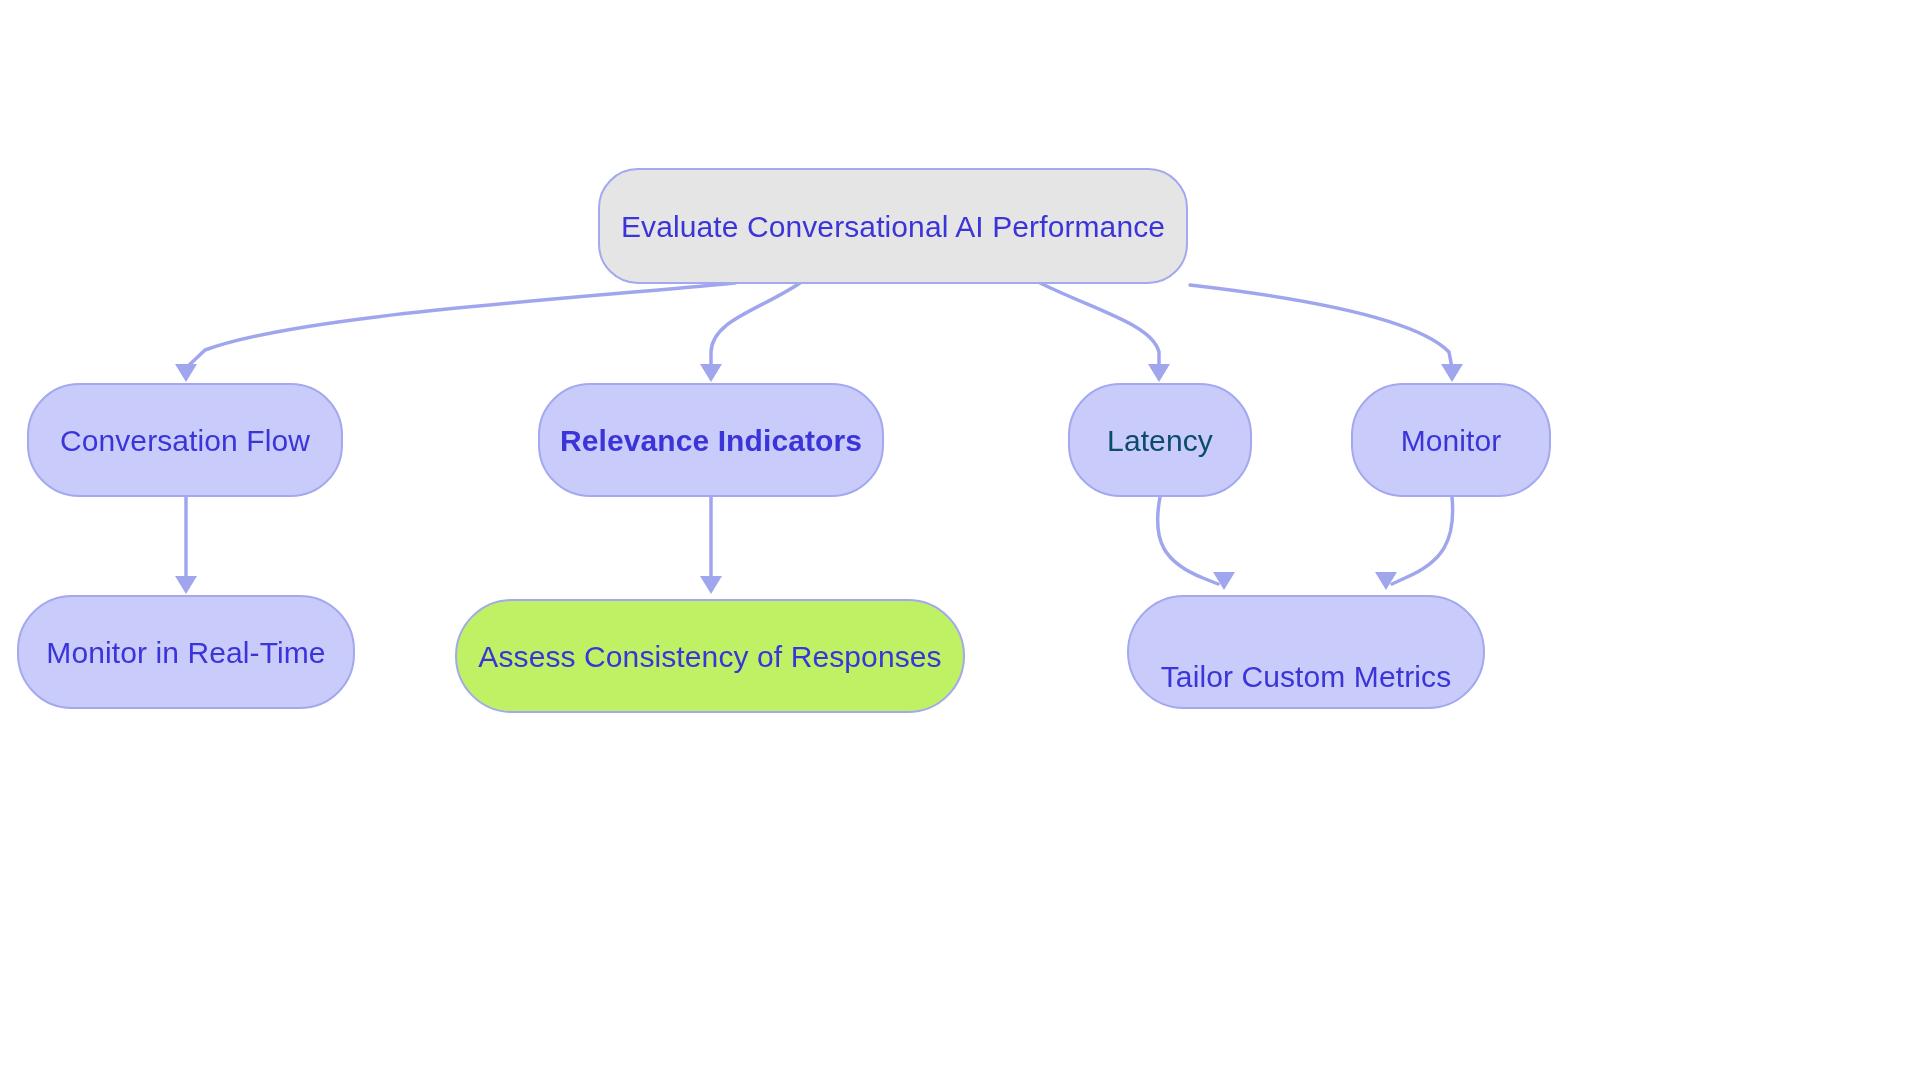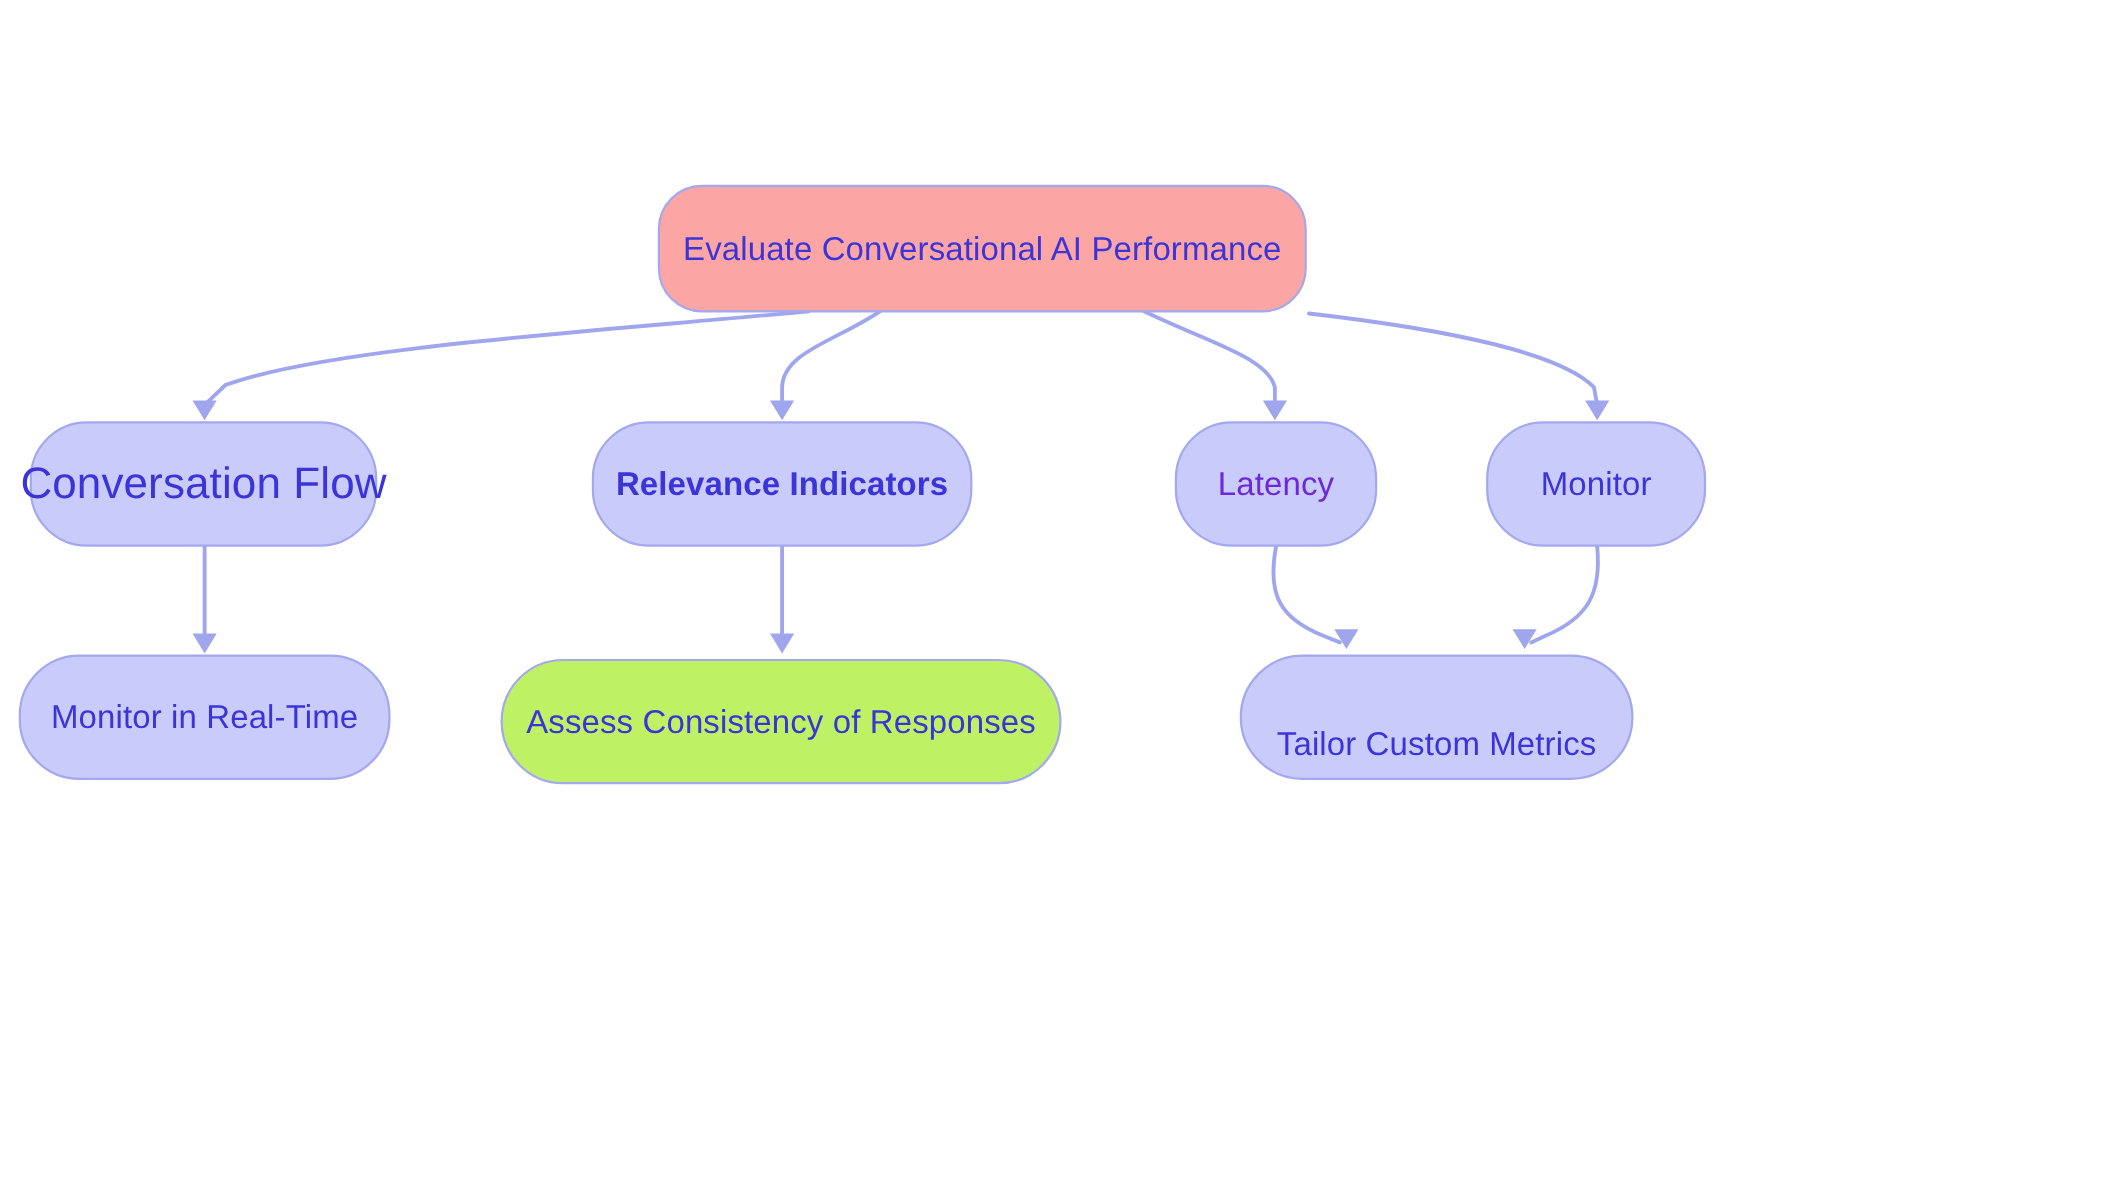--- a/index.html
+++ b/index.html
@@ -82,30 +82,30 @@
         <path d="M 1160,497 C 1152,540 1163,562 1203,578 L 1218,584" fill="none" stroke="#a0a6ee" stroke-width="3.5" stroke-linecap="round"></path>
         <path d="M 1224 590 L 1213 572 L 1235 572 Z" fill="#a0a6ee"></path>
       </g>
       <g>
         <path d="M 1452,497 C 1456,540 1443,562 1405,578 L 1392,584" fill="none" stroke="#a0a6ee" stroke-width="3.5" stroke-linecap="round"></path>
         <path d="M 1386 590 L 1375 572 L 1397 572 Z" fill="#a0a6ee"></path>
       </g>
     </svg>
 
   <div id="node-layer">
-      <div class="node" style="left: 598px; top: 168px; width: 590px; height: 116px; border-radius: 40px; background: #fca5a5; border-color: rgb(163, 168, 239); color: rgb(59, 52, 216);">
+      <div class="node" style="left: 598px; top: 168px; width: 590px; height: 116px; border-radius: 40px; background: #e5e5e5; border-color: rgb(163, 168, 239); color: rgb(59, 52, 216);">
         <span class="node-label" style="font-size: 30px;">Evaluate Conversational AI Performance</span>
       </div>
       <div class="node" style="left: 27px; top: 383px; width: 316px; height: 114px; border-radius: 52px; background: rgb(201, 203, 250); border-color: rgb(163, 168, 239); color: rgb(59, 52, 216);">
-        <span class="node-label" style="font-size: 40px;">Conversation Flow</span>
+        <span class="node-label" style="font-size: 30px;">Conversation Flow</span>
       </div>
       <div class="node" style="left: 538px; top: 383px; width: 346px; height: 114px; border-radius: 52px; background: rgb(201, 203, 250); border-color: rgb(163, 168, 239); color: rgb(59, 52, 216); font-weight: bold;">
         <span class="node-label" style="font-size: 30px;">Relevance Indicators</span>
       </div>
-      <div class="node" style="left: 1068px; top: 383px; width: 184px; height: 114px; border-radius: 52px; background: rgb(201, 203, 250); border-color: rgb(163, 168, 239); color: #6d28d9;">
+      <div class="node" style="left: 1068px; top: 383px; width: 184px; height: 114px; border-radius: 52px; background: rgb(201, 203, 250); border-color: rgb(163, 168, 239); color: #0c4a6e;">
         <span class="node-label" style="font-size: 30px;">Latency</span>
       </div>
       <div class="node" style="left: 1351px; top: 383px; width: 200px; height: 114px; border-radius: 52px; background: rgb(201, 203, 250); border-color: rgb(163, 168, 239); color: rgb(59, 52, 216);">
         <span class="node-label" style="font-size: 30px;">Monitor</span>
       </div>
       <div class="node" style="left: 17px; top: 595px; width: 338px; height: 114px; border-radius: 55px; background: rgb(201, 203, 250); border-color: rgb(163, 168, 239); color: rgb(59, 52, 216);">
         <span class="node-label" style="font-size: 30px;">Monitor in Real-Time</span>
       </div>
       <div class="node" style="left: 455px; top: 599px; width: 510px; height: 114px; border-radius: 57px; background: #bef264; border-color: rgb(163, 168, 239); color: rgb(59, 52, 216);">
         <span class="node-label" style="font-size: 30px;">Assess Consistency of Responses</span>

